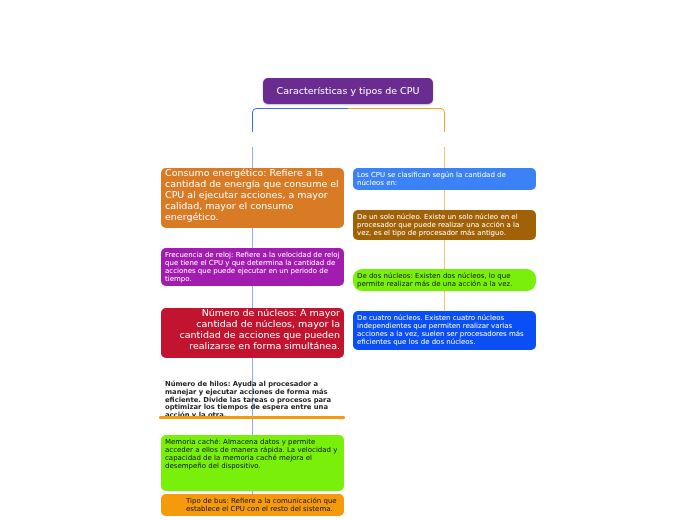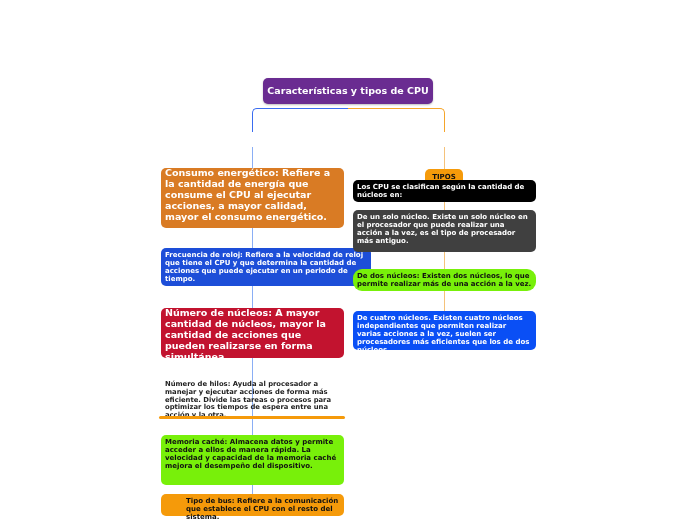--- a/index.html
+++ b/index.html
@@ -12,21 +12,21 @@
     height: 520px;
     position: relative;
     overflow: hidden;
     font-family: "DejaVu Sans", "Liberation Sans", sans-serif;
   }
   .node {
     position: absolute;
     box-sizing: border-box;
     border-radius: 5px;
     color: #ffffff;
-    font-weight: bold;
+    font-weight: normal;
     line-height: 1.15;
   }
   .line {
     position: absolute;
     box-sizing: border-box;
   }
   .root {
     left: 263px; top: 78px; width: 170px; height: 26px;
     display: flex; align-items: center; justify-content: center;
     font-size: 9.5px;
@@ -70,46 +70,46 @@
 </div>
 
 <div class="node branch" style="left:425px; top:131px; width:38px; height:16px; background:#f59a0a; color:#111;">
   <span>TIPOS</span>
 </div>
 
 <div class="node text-node big" style="left:161px; top:168px; width:183px; height:60px; background:#d97b24;">
   <span>Consumo energético: Refiere a la cantidad de energía que consume el CPU al ejecutar acciones, a mayor calidad, mayor el consumo energético.</span>
 </div>
 
-<div class="node text-node" style="left:161px; top:248px; width:210px; height:38px; background:#1d4ed8;">
+<div class="node text-node" style="left:161px; top:248px; width:183px; height:38px; background:#a21caf;">
   <span>Frecuencia de reloj: Refiere a la velocidad de reloj que tiene el CPU y que determina la cantidad de acciones que puede ejecutar en un periodo de tiempo.</span>
 </div>
 
-<div class="node text-node big" style="left:161px; top:308px; width:183px; height:50px; background:#c2132f;">
+<div class="node text-node big" style="left:161px; top:308px; width:183px; height:50px; background:#c2132f;text-align:right;">
   <span>Número de núcleos: A mayor cantidad de núcleos, mayor la cantidad de acciones que pueden realizarse en forma simultánea.</span>
 </div>
 
 <div class="node plain" style="left:161px; top:378px; width:183px; height:38px;">
   <span>Número de hilos: Ayuda al procesador a manejar y ejecutar acciones de forma más eficiente. Divide las tareas o procesos para optimizar los tiempos de espera entre una acción y la otra.</span>
 </div>
 <div class="line" style="left:159px; top:416px; width:186px; height:3px; background:#f59a0a; border-radius:2px;"></div>
 
-<div class="node text-node" style="left:161px; top:435px; width:183px; height:50px; background:#78f00a; color:#111;">
+<div class="node text-node" style="left:161px; top:435px; width:183px; height:56px; background:#78f00a; color:#111;">
   <span>Memoria caché: Almacena datos y permite acceder a ellos de manera rápida. La velocidad y capacidad de la memoria caché mejora el desempeño del dispositivo.</span>
 </div>
 
 <div class="node text-node" style="left:161px; top:494px; width:183px; height:22px; background:#f59a0a; color:#111;padding-left:25px;">
   <span>Tipo de bus: Refiere a la comunicación que establece el CPU con el resto del sistema.</span>
 </div>
 
-<div class="node text-node" style="left:353px; top:180px; width:183px; height:22px; background:#000000;">
+<div class="node text-node" style="left:353px; top:168px; width:183px; height:22px; background:#3b82f6;">
   <span>Los CPU se clasifican según la cantidad de núcleos en:</span>
 </div>
 
-<div class="node text-node" style="left:353px; top:210px; width:183px; height:42px; background:#404040;">
+<div class="node text-node" style="left:353px; top:210px; width:183px; height:30px; background:#a16207;">
   <span>De un solo núcleo. Existe un solo núcleo en el procesador que puede realizar una acción a la vez, es el tipo de procesador más antiguo.</span>
 </div>
 
 <div class="node text-node" style="left:353px; top:269px; width:183px; height:22px; background:#78f00a; color:#111;border-radius:9px;">
   <span>De dos núcleos: Existen dos núcleos, lo que permite realizar más de una acción a la vez.</span>
 </div>
 
 <div class="node text-node" style="left:353px; top:311px; width:183px; height:39px; background:#0a4ff5;">
   <span>De cuatro núcleos. Existen cuatro núcleos independientes que permiten realizar varias acciones a la vez, suelen ser procesadores más eficientes que los de dos núcleos.</span>
 </div>

